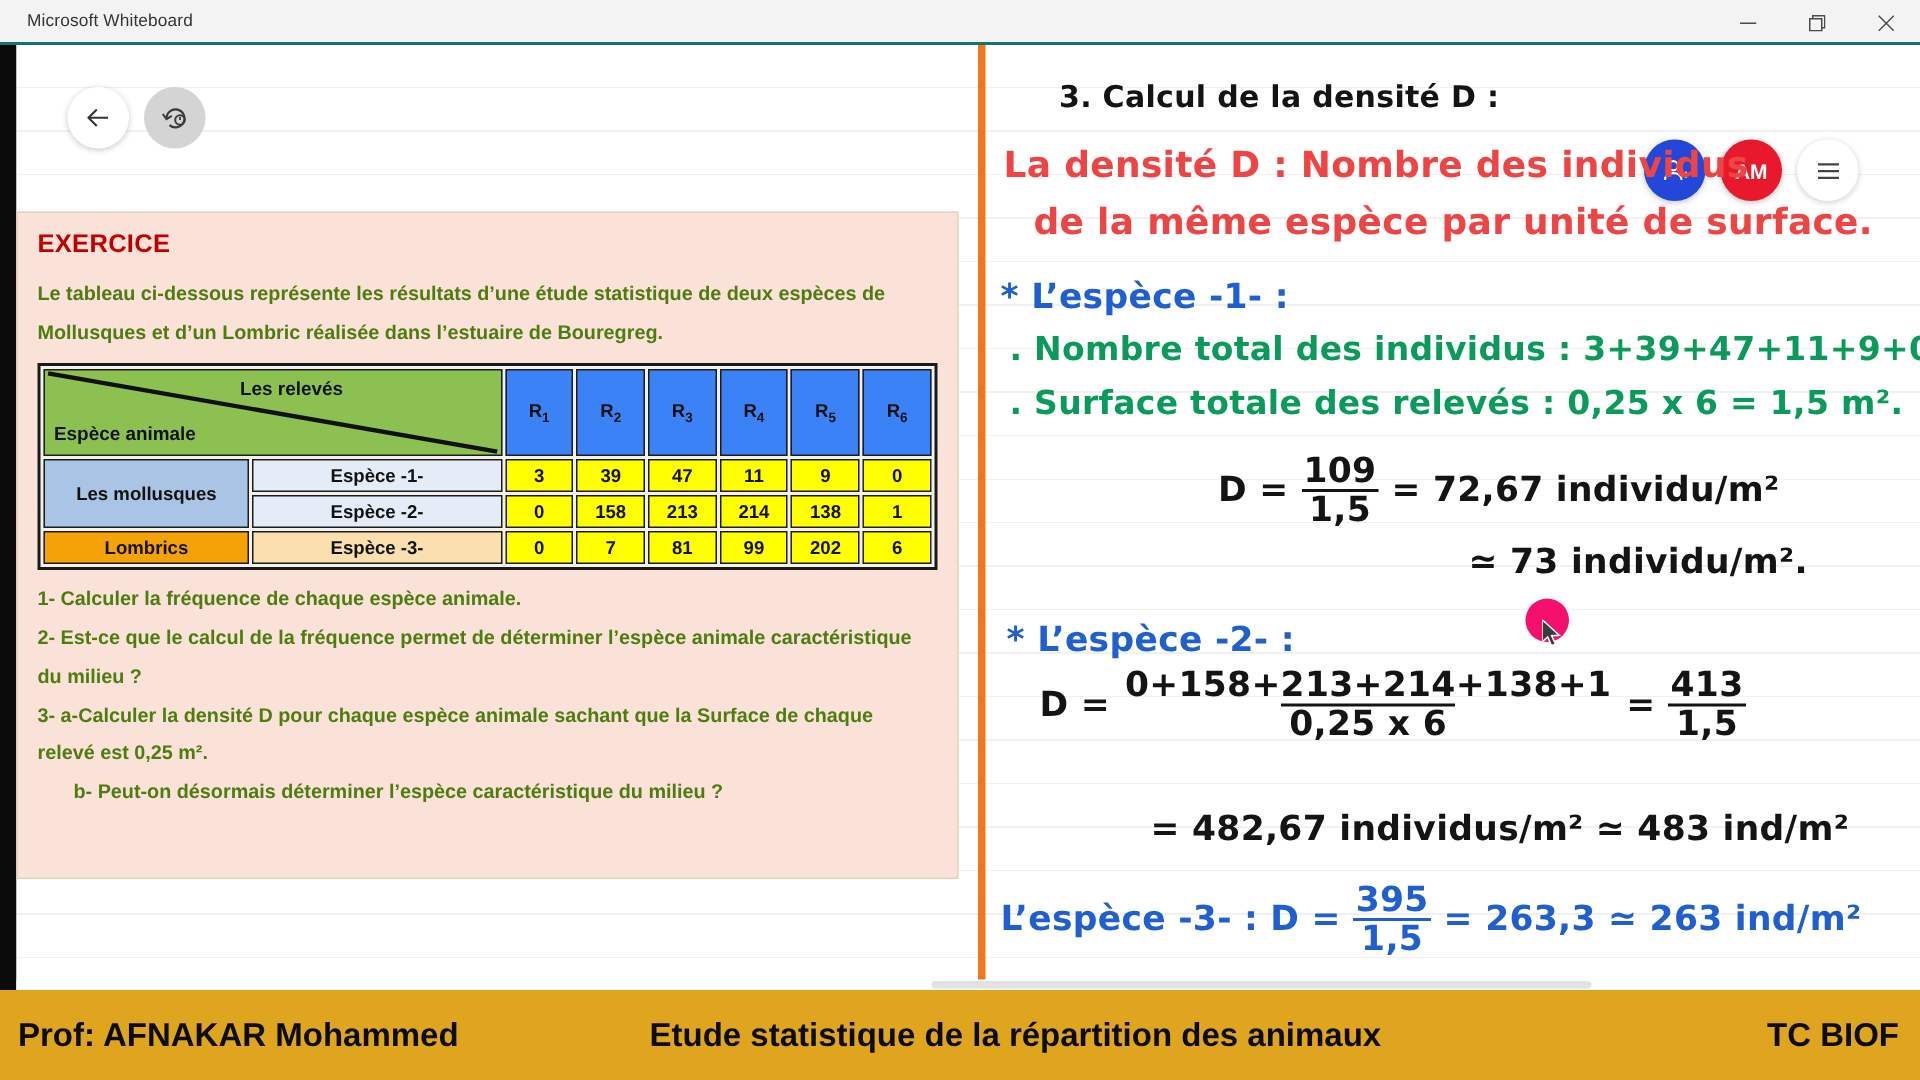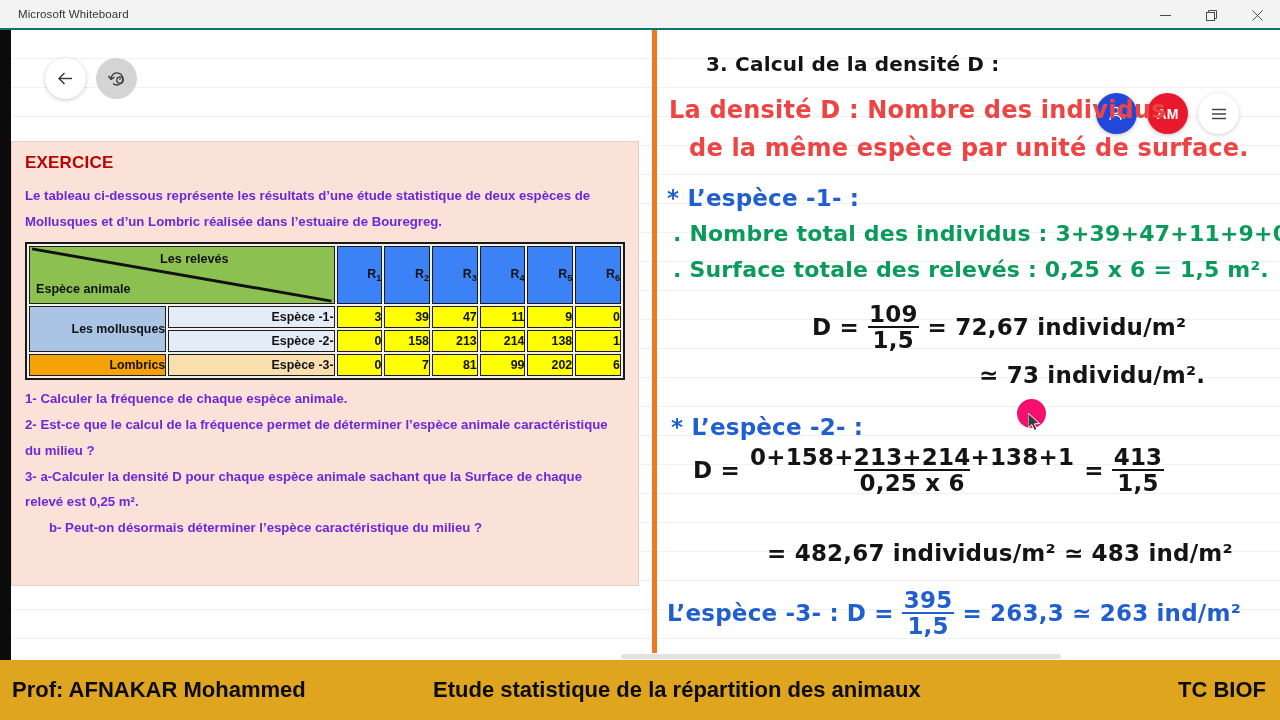--- a/index.html
+++ b/index.html
@@ -79,33 +79,33 @@
   .doc{
     position:absolute; left:22px; top:141px; width:628px; height:445px;
     background:#fbe2d8; border:1px solid #e9cfc3;
   }
   .doc-inner{ padding:11px 13px 0 13px; }
   .doc h1{
     font-size:17px; color:#c00000; font-weight:bold; letter-spacing:.2px;
     margin-bottom:12px;
   }
   .doc p{
-    font-size:13.2px; color:#6d28d9; font-weight:bold; line-height:1.72;
+    font-size:13.2px; color:#4d7c0f; font-weight:bold; line-height:1.72;
     margin:0 0 3px 0;
   }
   .doc p.indent{ padding-left:24px; }
 
   
   table.tbl{
     border-collapse:separate; border-spacing:2px;
     width:600px; margin:9px 0 8px 0;
     border:2px solid #1a1a1a; background:#f4f1ea;
   }
   table.tbl td{
-    border:1px solid #1c1c1c; text-align:right; vertical-align:middle;
+    border:1px solid #1c1c1c; text-align:center; vertical-align:middle;
     font-size:12.4px; font-weight:bold; color:#121212;
     padding:3px 0;
   }
   td.hdr-diag{
     background:#8cc152; height:58px; width:292px; position:relative; padding:0;
   }
   td.hdr-diag .d-top{
     position:absolute; left:130px; top:5px; font-size:12.6px; font-weight:bold; color:#111;
   }
   td.hdr-diag .d-bot{

